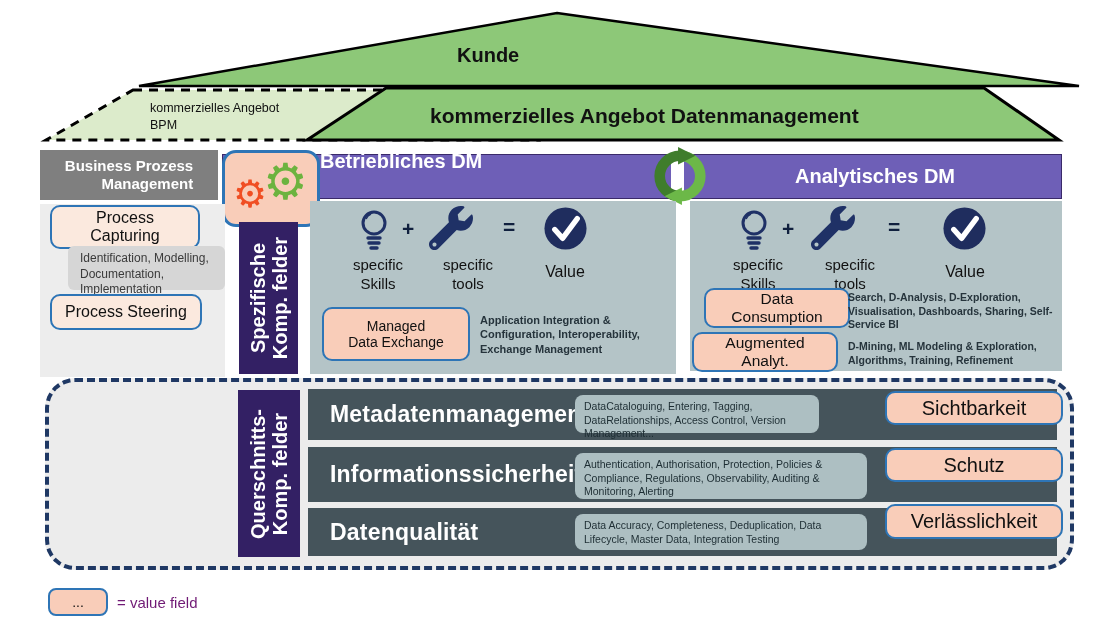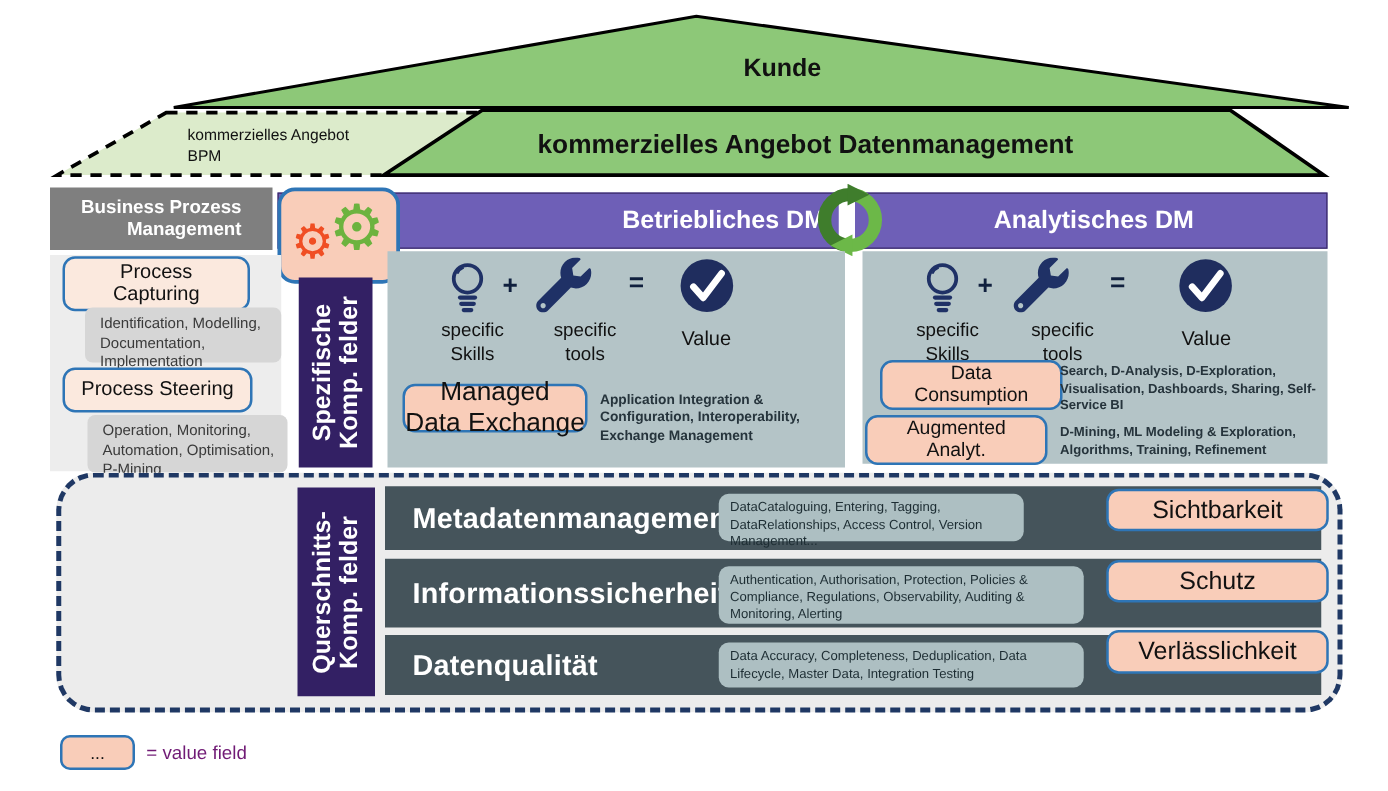--- a/index.html
+++ b/index.html
@@ -42,54 +42,53 @@
 <body>
 
 <div class="stage">
 
   <svg class="abs" style="left:0;top:0;width:1110px;height:150px" viewBox="0 0 1110 150">
     <polygon points="557,13 1079,86 139,86" fill="#8dc878" stroke="#000" stroke-width="2.5"></polygon>
     <polygon points="133,90 620,90 540,140 46,140" fill="#dcebcb" stroke="#000" stroke-width="3" stroke-dasharray="9 7"></polygon>
     <polygon points="386,88 984,88 1059,140 307,140" fill="#8dc878" stroke="#000" stroke-width="3"></polygon>
   </svg>
 
-  <div class="abs" style="left:457px;top:44px;width:200px;font-size:20px;font-weight:600;text-align:right">Kunde</div>
+  <div class="abs" style="left:457px;top:44px;width:200px;font-size:20px;font-weight:600;text-align:left">Kunde</div>
 
   <div class="abs preline" style="left:150px;top:100px;width:200px;font-size:12.5px;line-height:1.35">kommerzielles Angebot
 BPM</div>
 
   <div class="abs" style="left:430px;top:104px;width:545px;font-size:21px;font-weight:bold;">kommerzielles Angebot Datenmanagement</div>
 
   <div class="abs" style="left:222px;top:154px;width:840px;height:45px;background:#6e5fb7;border:1.5px solid #3a2a6a"></div>
   <div class="abs" style="left:671px;top:152px;width:13px;height:49px;background:#fff"></div>
 
   <div class="abs center preline" style="left:40px;top:150px;width:178px;height:50px;background:#7f7f7f;color:#fff;font-weight:bold;font-size:15px;line-height:1.2">Business Prozess
 Management</div>
 
-  <div class="abs paneltitle" style="left:320px;top:154px;width:340px;height:33px;line-height:45px;text-align:right">Betriebliches DM</div>
+  <div class="abs paneltitle" style="left:320px;top:139px;width:340px;height:33px;line-height:45px;text-align:left">Betriebliches DM</div>
   <div class="abs paneltitle" style="left:700px;top:154px;width:350px;height:45px;line-height:45px;text-align:center">Analytisches DM</div>
 
   <svg class="abs" style="left:651px;top:147px;width:58px;height:58px" viewBox="0 0 60 58">
     <path d="M30 8 A21 21 0 0 1 30 50" stroke="#6cb848" stroke-width="11" fill="none"></path>
     <path d="M30 8 A21 21 0 0 0 30 50" stroke="#3f7d2c" stroke-width="11" fill="none"></path>
     <polygon points="28,-1 46,8 28,17" fill="#3f7d2c"></polygon>
     <polygon points="32,41 14,50 32,59" fill="#6cb848"></polygon>
   </svg>
 
   <div class="abs" style="left:222px;top:150px;width:98px;height:77px;background:#f9cdb9;border:3px solid #2e75b6;border-radius:14px">
     <span class="abs" style="left:8px;top:22px;font-size:38px;line-height:1;color:#f04e23">⚙</span>
     <span class="abs" style="left:38px;top:4px;font-size:50px;line-height:1;color:#6cb33f">⚙</span>
   </div>
 
   <div class="abs" style="left:40px;top:204px;width:185px;height:173px;background:#ededed"></div>
   <div class="abs pinkbox lightpink preline" style="left:50px;top:205px;width:150px;height:44px;font-size:16px">Process
 Capturing</div>
   <div class="abs gchip" style="left:68px;top:246px;width:157px;height:44px">Identification, Modelling, Documentation, Implementation</div>
   <div class="abs pinkbox lightpink" style="left:50px;top:294px;width:152px;height:36px;font-size:16px">Process Steering</div>
-  <div class="abs gchip" style="left:70px;top:332px;width:160px;height:46px">Operation, Monitoring, Automation, Optimisation, P-Mining</div>
 
   <div class="abs vcol" style="left:239px;top:222px;width:59px;height:152px">
     <div class="vtext">
       <div>Spezifische</div>
       <div>Komp. felder</div>
     </div>
   </div>
 
   <div class="abs" style="left:310px;top:201px;width:366px;height:173px;background:#b4c4c7">
     <svg class="abs" style="left:48px;top:8px;width:32px;height:46px" viewBox="0 0 32 46">
@@ -106,21 +105,21 @@
     <div class="abs oplabel" style="left:193px;top:14px">=</div>
     <svg class="abs" style="left:233px;top:5px;width:45px;height:45px" viewBox="0 0 46 46">
       <circle cx="23" cy="23" r="21.5" fill="#1f2d5e"></circle>
       <path d="M12 24 l8 9 l15 -20" stroke="#fff" stroke-width="5.5" fill="none" stroke-linecap="round" stroke-linejoin="round"></path>
     </svg>
     <div class="abs preline" style="left:18px;top:55px;width:100px;font-size:15px;line-height:1.25;text-align:center">specific
 Skills</div>
     <div class="abs preline" style="left:108px;top:55px;width:100px;font-size:15px;line-height:1.25;text-align:center">specific
 tools</div>
     <div class="abs" style="left:205px;top:62px;width:100px;font-size:16px;text-align:center">Value</div>
-    <div class="abs pinkbox preline" style="left:12px;top:106px;width:148px;height:39px;font-size:21px">Managed
+    <div class="abs pinkbox preline" style="left:12px;top:106px;width:148px;height:54px;font-size:14px">Managed
 Data Exchange</div>
     <div class="abs descfree" style="left:170px;top:112px;width:190px">Application Integration &amp; Configuration, Interoperability, Exchange Management</div>
   </div>
 
   <div class="abs" style="left:690px;top:201px;width:372px;height:170px;background:#b4c4c7">
     <svg class="abs" style="left:48px;top:8px;width:32px;height:46px" viewBox="0 0 32 46">
       <circle cx="16" cy="14" r="11" stroke="#1f3166" stroke-width="3" fill="none"></circle>
       <path d="M8 10 A9 9 0 0 1 13 5" stroke="#1f3166" stroke-width="1.6" fill="none"></path>
       <line x1="10" y1="29" x2="22" y2="29" stroke="#1f3166" stroke-width="3.4" stroke-linecap="round"></line>
       <line x1="11" y1="34" x2="21" y2="34" stroke="#1f3166" stroke-width="3.4" stroke-linecap="round"></line>

